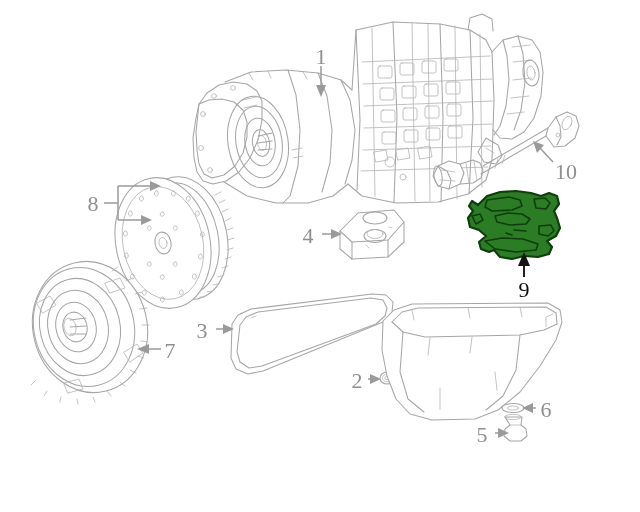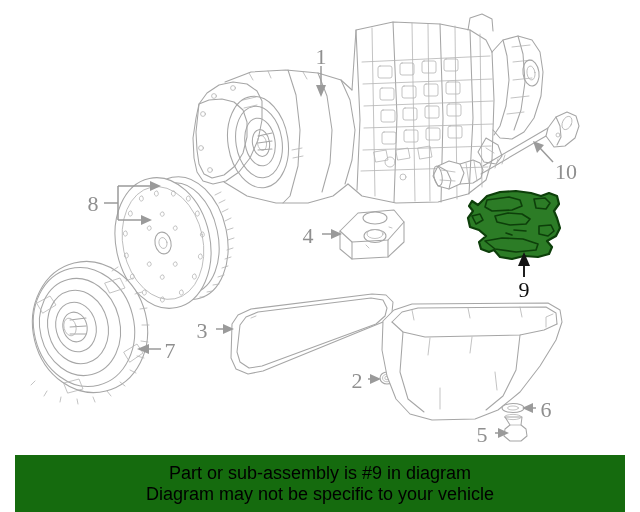--- a/index.html
+++ b/index.html
@@ -418,18 +418,14 @@
     <text class="callout-num" x="308" y="243" text-anchor="middle">4</text>
     <text class="callout-num" x="482" y="442" text-anchor="middle">5</text>
     <text class="callout-num" x="546" y="417" text-anchor="middle">6</text>
     <text class="callout-num" x="170" y="358" text-anchor="middle">7</text>
     <text class="callout-num" x="93" y="211" text-anchor="middle">8</text>
     <text class="callout-num-dark" x="524" y="297" text-anchor="middle">9</text>
     <text class="callout-num" x="566" y="179" text-anchor="middle">10</text>
 
   </svg>
 
-  <div id="notice-banner">
-    <div class="notice-line">Part or sub-assembly is #9 in diagram</div>
-    <div class="notice-line">Diagram may not be specific to your vehicle</div>
-  </div>
 
 </div>
 
 </body></html>

